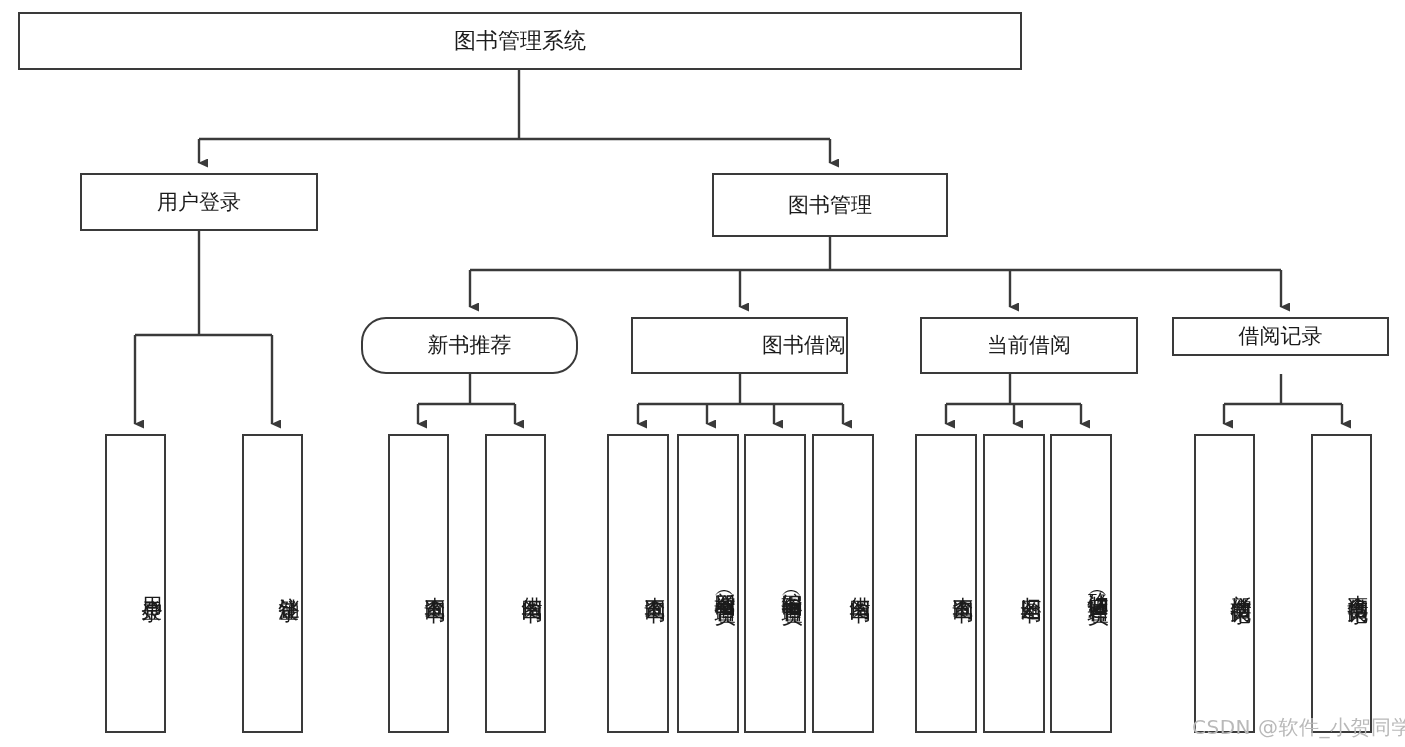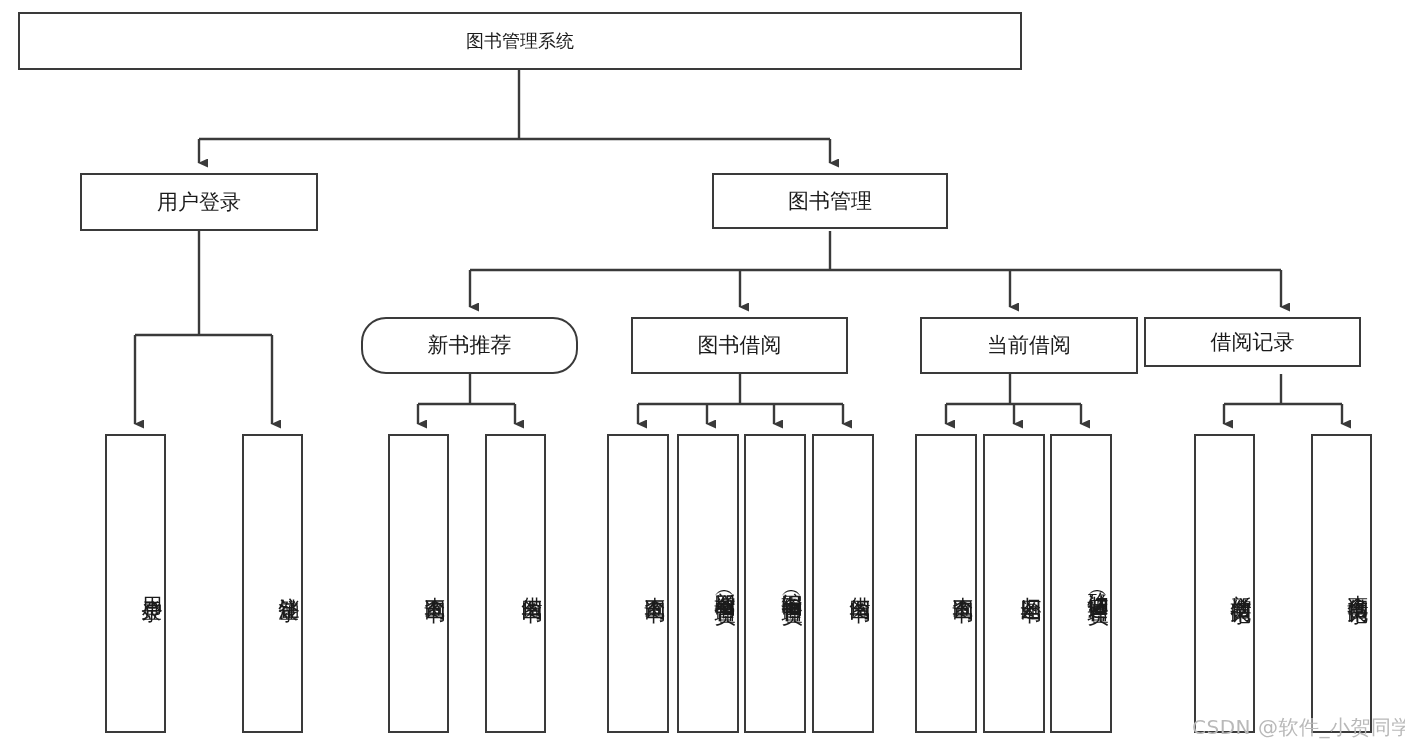--- a/index.html
+++ b/index.html
@@ -28,21 +28,21 @@
     background:#ffffff;
     border:2px solid #3a3a3a;
     display:flex;
     align-items:center;
     justify-content:center;
     text-align:center;
     color:#1b1b1b;
     line-height:1.15;
   }
   .node.root{
-    font-size:18px;
+    font-size:22px;
   }
   .node.level2{
     font-size:21px;
   }
   .node.leaf{
     font-size:21px;
     writing-mode:vertical-rl;
     text-orientation:upright;
     letter-spacing:2px;
     padding-top:10px;
@@ -119,34 +119,34 @@
     </g>
   </svg>
 
   <div class="node root" style="left:18px; top:12px; width:1004px; height:58px;">
     <span>图书管理系统</span>
   </div>
 
   <div class="node level2" style="left:80px; top:173px; width:238px; height:58px;">
     <span>用户登录</span>
   </div>
-  <div class="node level2" style="left:712px; top:173px; width:236px; height:56px;">
+  <div class="node level2" style="left:712px; top:173px; width:236px; height:64px;">
     <span>图书管理</span>
   </div>
 
   <div class="node level2" style="left:361px; top:317px; width:217px; height:57px;border-radius:25px;">
     <span>新书推荐</span>
   </div>
-  <div class="node level2" style="left:631px; top:317px; width:217px; height:57px;">
+  <div class="node level2" style="left:631px; top:317px; width:217px; height:57px;justify-content:flex-end;">
     <span>图书借阅</span>
   </div>
   <div class="node level2" style="left:920px; top:317px; width:218px; height:57px;">
     <span>当前借阅</span>
   </div>
-  <div class="node level2" style="left:1144px; top:317px; width:217px; height:50px;">
+  <div class="node level2" style="left:1172px; top:317px; width:217px; height:39px;">
     <span>借阅记录</span>
   </div>
 
   <div class="node leaf" style="left:105px; top:434px; width:61px; height:299px;">
     <span>用户登录</span>
   </div>
   <div class="node leaf" style="left:242px; top:434px; width:61px; height:299px;">
     <span>注销登录</span>
   </div>
 

